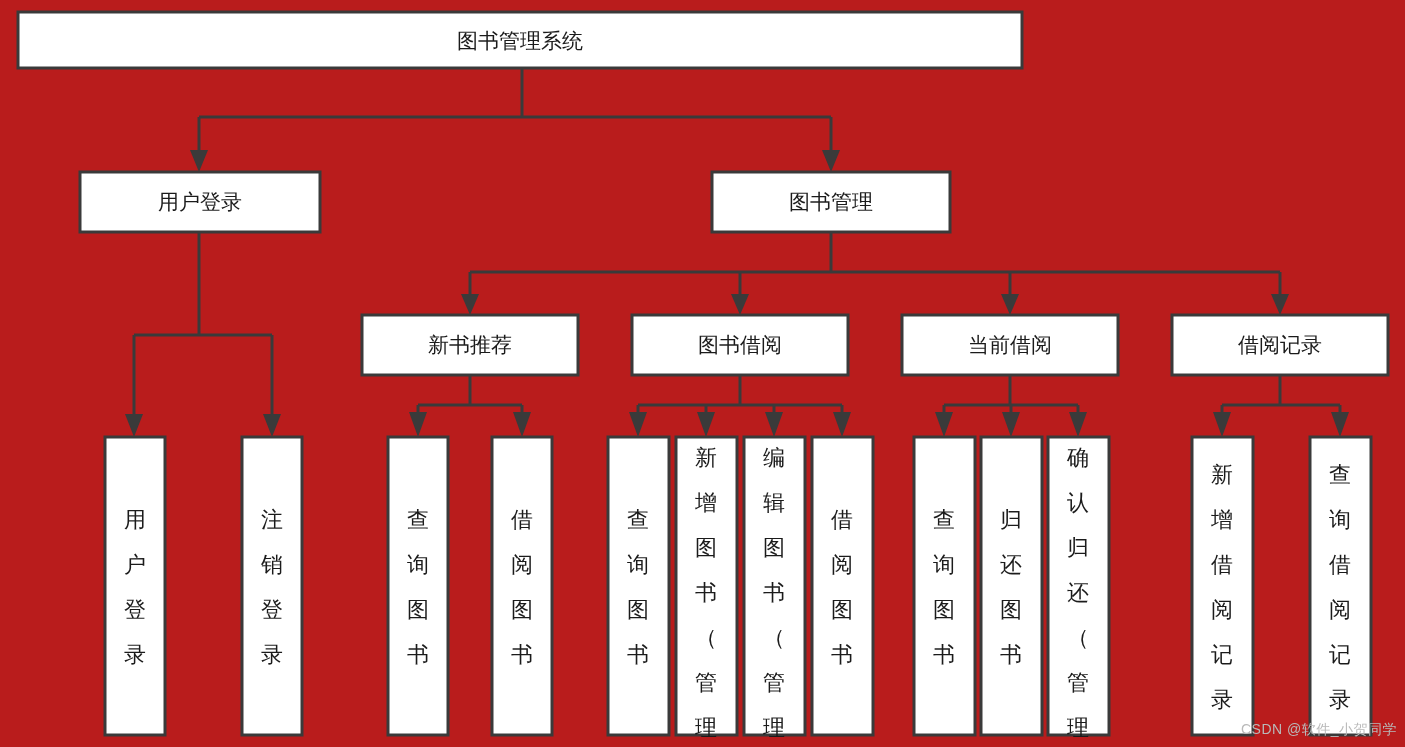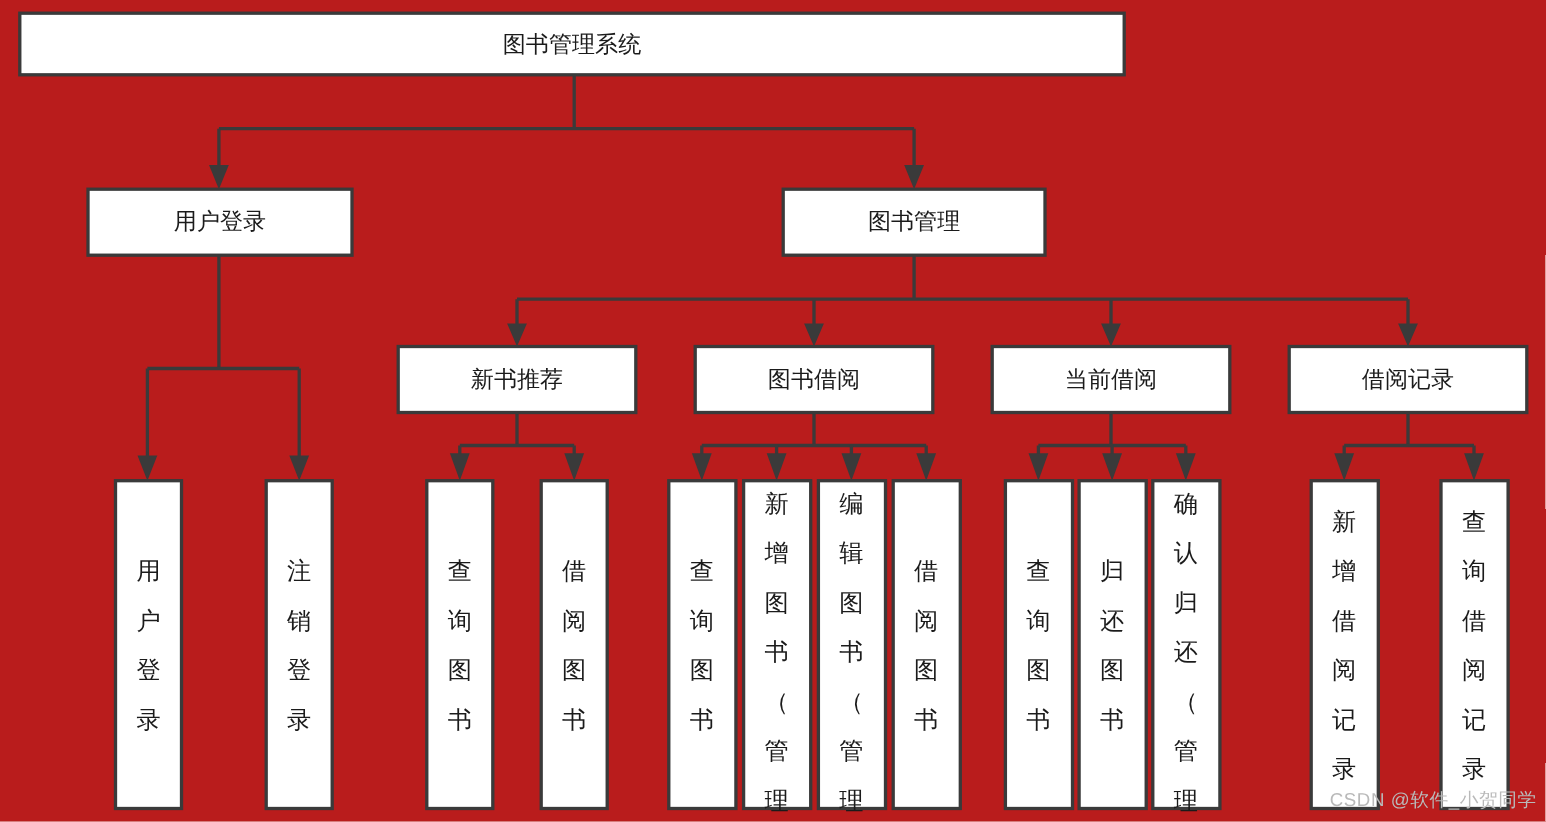--- a/index.html
+++ b/index.html
@@ -50,21 +50,21 @@
     font-family: "Liberation Sans", "DejaVu Sans", sans-serif;
     font-size: 22px;
     fill: #1b1b1b;
     text-anchor: middle;
   }
   .watermark {
     position: absolute;
     right: 8px;
     bottom: 8px;
     font-family: "Liberation Sans", "DejaVu Sans", sans-serif;
-    font-size: 17px;
+    font-size: 14px;
     color: #b9b9b9;
     letter-spacing: 0.5px;
     white-space: nowrap;
     user-select: none;
     margin-left: 48px;
   }
 </style>
 </head>
 <body>
 

